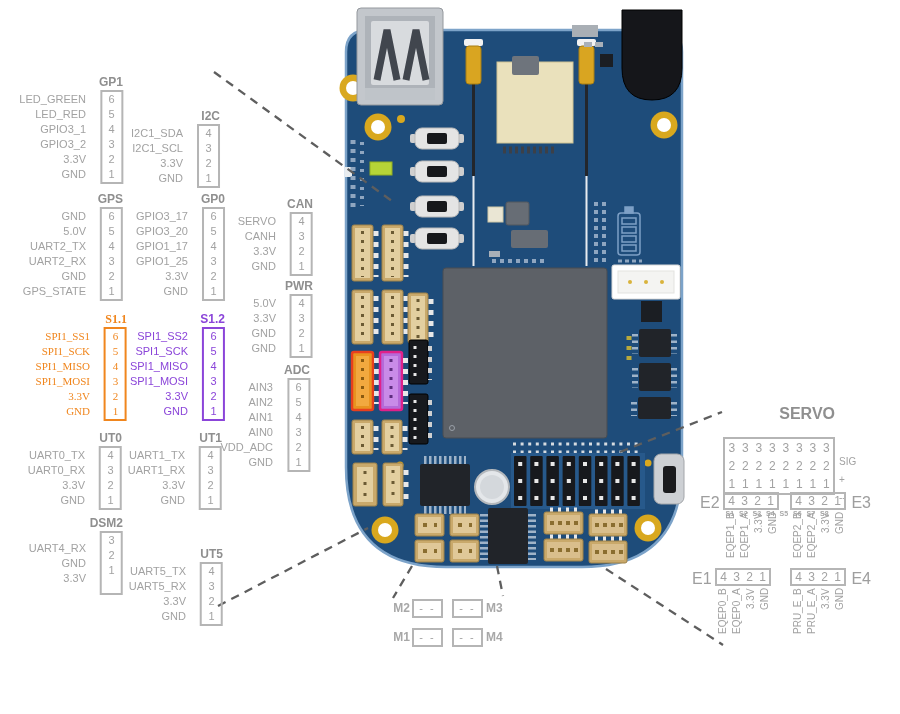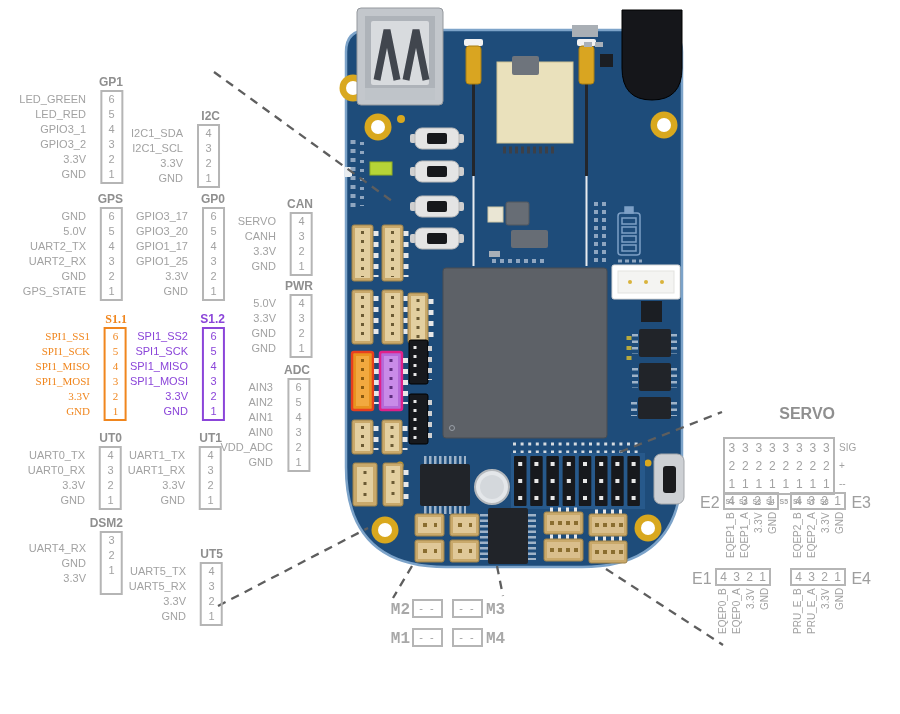--- a/index.html
+++ b/index.html
@@ -20,32 +20,32 @@
   .pt-pad{height:17px;}
   .ptable.s11, .ptable.s11 .pt-header{color:#F0861E;font-family:Liberation Serif, serif;}
   .ptable.s11 .pt-numbox{border-color:#F0861E;}
   .ptable.s12, .ptable.s12 .pt-header{color:#8B45D9;}
   .ptable.s12 .pt-numbox{border-color:#8B45D9;}
 
   
   .mbox{position:absolute;width:27px;height:15px;border:2px solid #B5B5B5;
         color:#A2A2A2;font-size:11px;line-height:15px;text-align:center;
         letter-spacing:2px;}
-  .mlabel{position:absolute;font-size:16px;font-weight:bold;color:#A8A8A8;font-family:Liberation Mono, monospace;}
+  .mlabel{position:absolute;font-size:12px;font-weight:bold;color:#A8A8A8;}
   .mlabel.anchor-right{transform:translateX(-100%);}
 
   
   .servo{position:absolute;}
   .servo-title{width:112px;text-align:right;font-weight:bold;font-size:16px;
                color:#8F8F8F;margin-bottom:14px;}
   .servo-wrap{display:flex;align-items:flex-start;}
   .servo-grid{border:2px solid #B5B5B5;width:108px;}
   .servo-row{display:flex;height:18px;}
   .servo-row span{width:13.5px;text-align:center;font-size:12px;line-height:18px;color:#A2A2A2;}
-  .servo-side{margin-left:4px;margin-top:2px;font-size:10px;color:#A2A2A2;}
+  .servo-side{margin-left:4px;margin-top:16px;font-size:10px;color:#A2A2A2;}
   .servo-side div{height:18px;line-height:18px;}
   .servo-channels{display:flex;width:112px;margin-top:3px;}
   .servo-channels span{width:13.5px;text-align:center;font-size:7px;font-weight:bold;color:#A8A8A8;}
 
   
   .econ{position:absolute;}
   .econ-box{border:2px solid #B5B5B5;width:52px;height:14px;display:flex;}
   .econ-box span{width:13px;text-align:center;font-size:12px;line-height:14px;color:#A2A2A2;}
   .econ-label{position:absolute;top:2px;font-size:16px;color:#9E9E9E;}
   .econ-label.left{left:-23px;}

